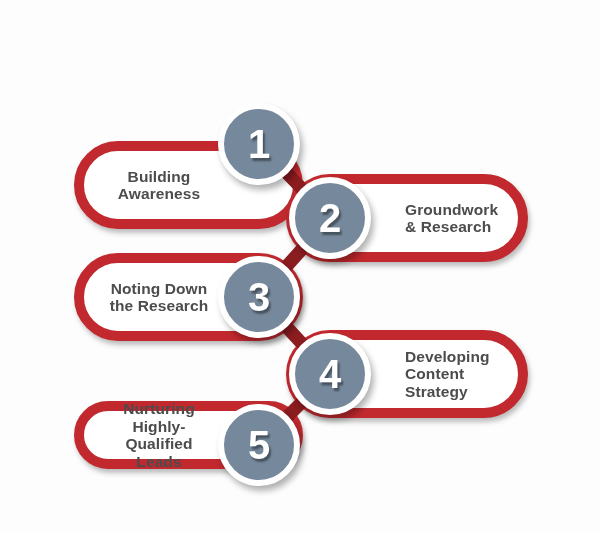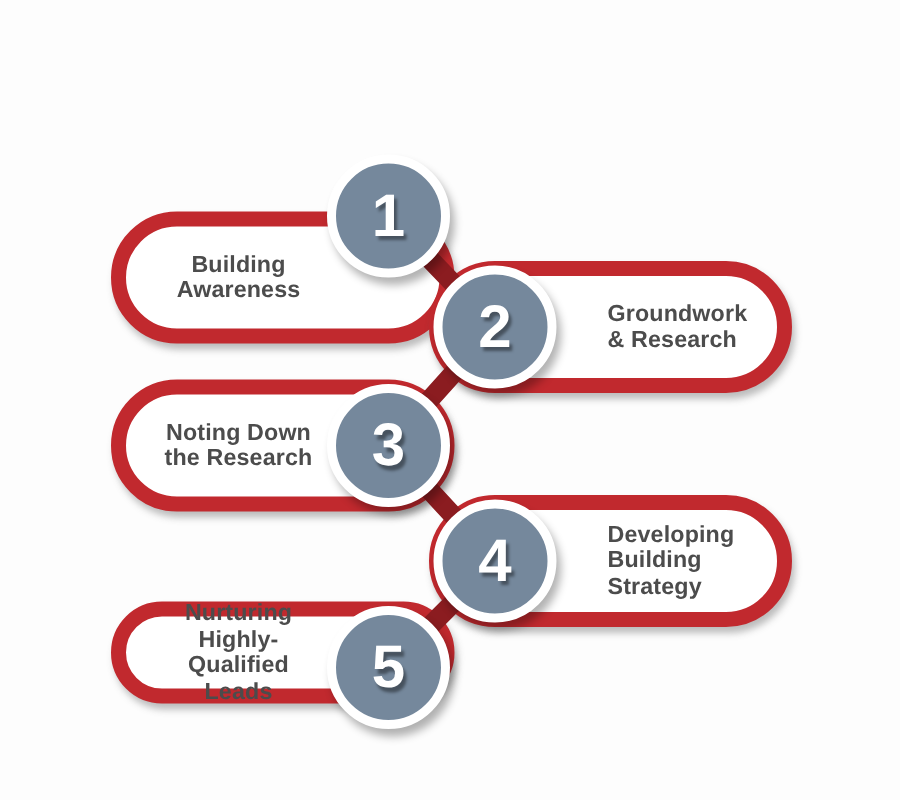--- a/index.html
+++ b/index.html
@@ -158,21 +158,21 @@
 the Research</div>
     </div>
     <div class="circle">
       <span class="num">3</span>
     </div>
   </div>
 
   <div class="step s4 left">
     <div class="pill">
       <div class="label">Developing
-Building Strategy</div>
+Content Strategy</div>
     </div>
     <div class="circle">
       <span class="num">4</span>
     </div>
   </div>
 
   <div class="step s5 right">
     <div class="pill">
       <div class="label">Nurturing
 Highly-Qualified

